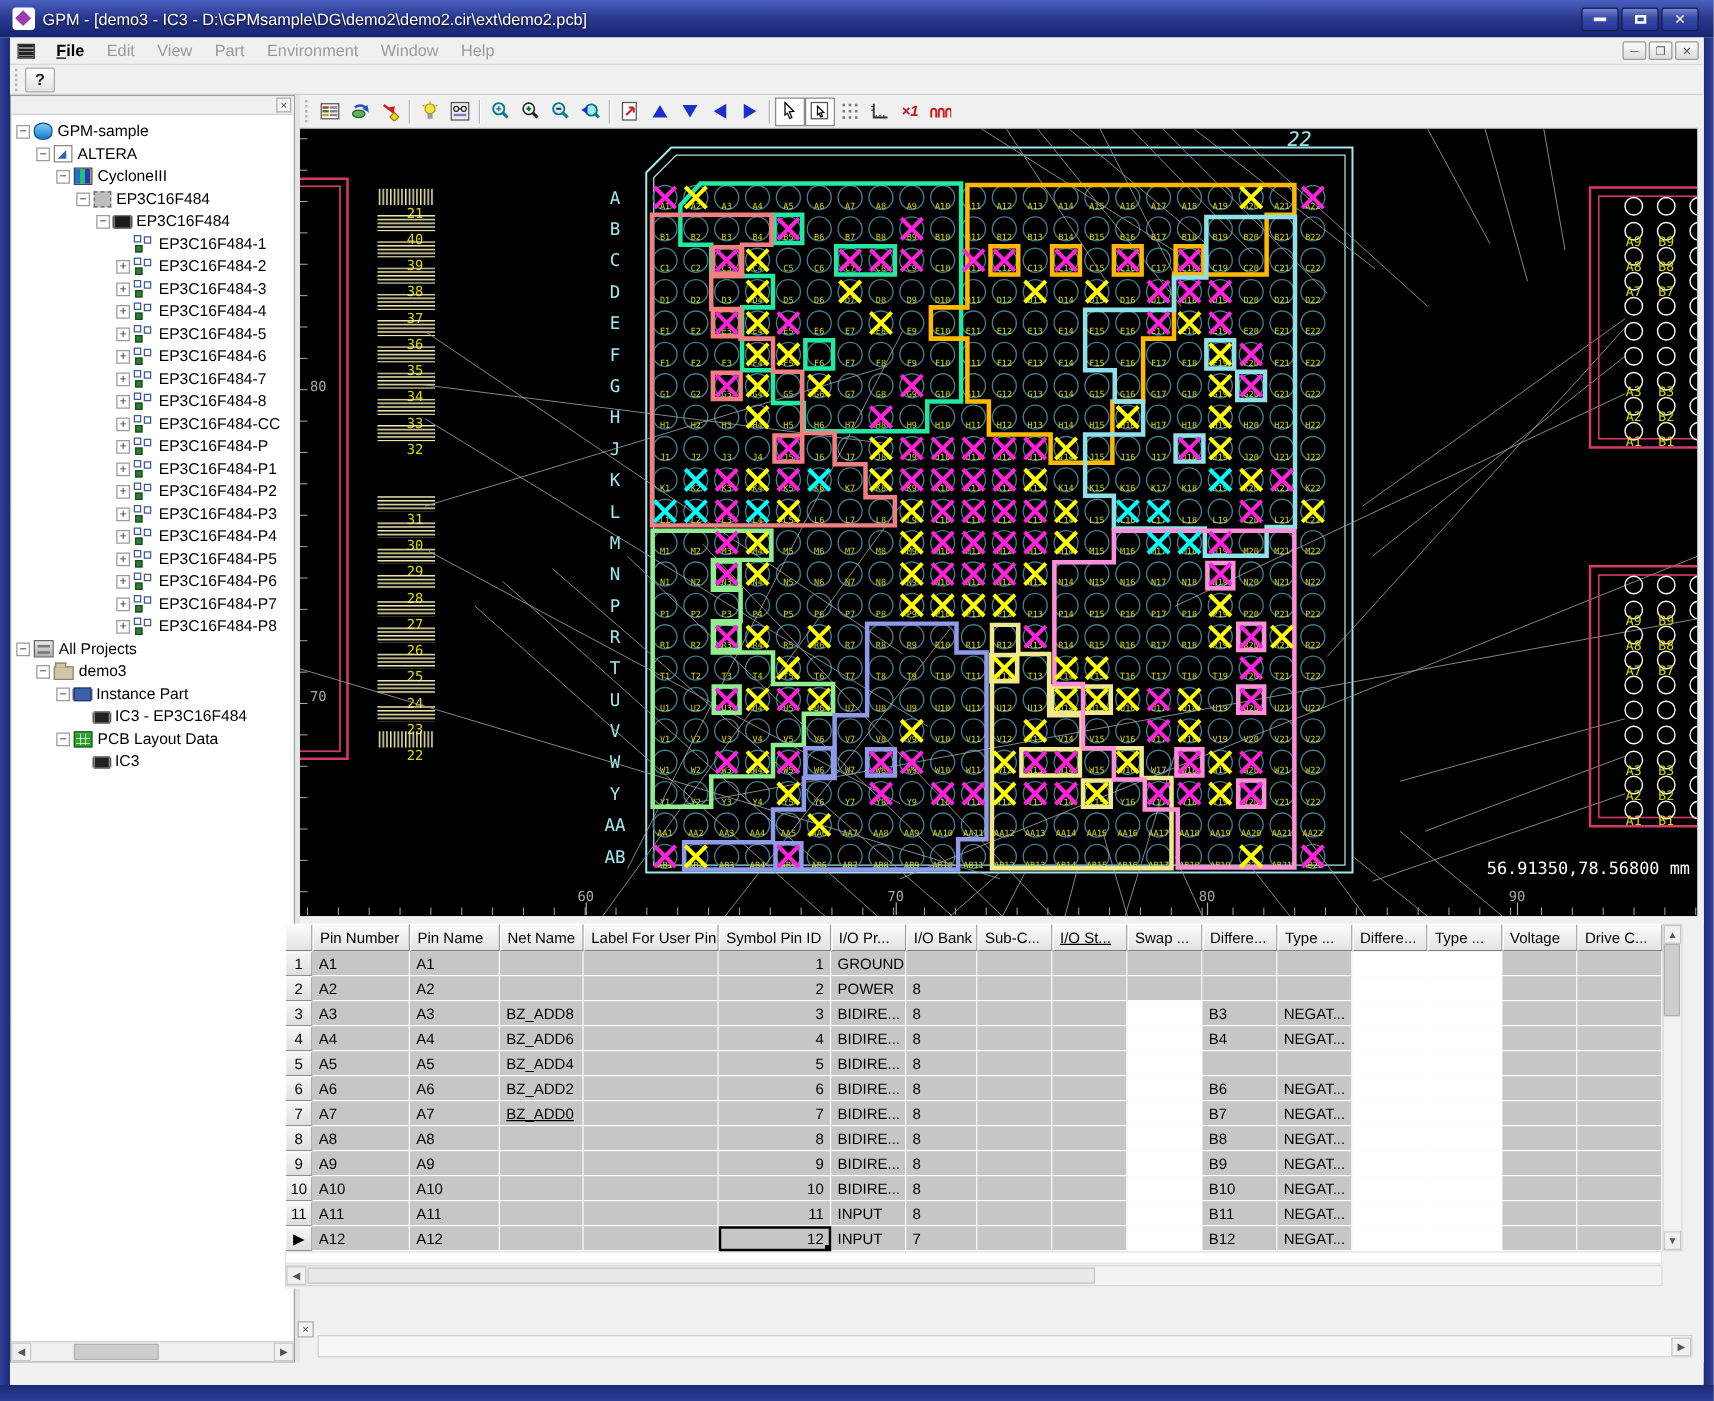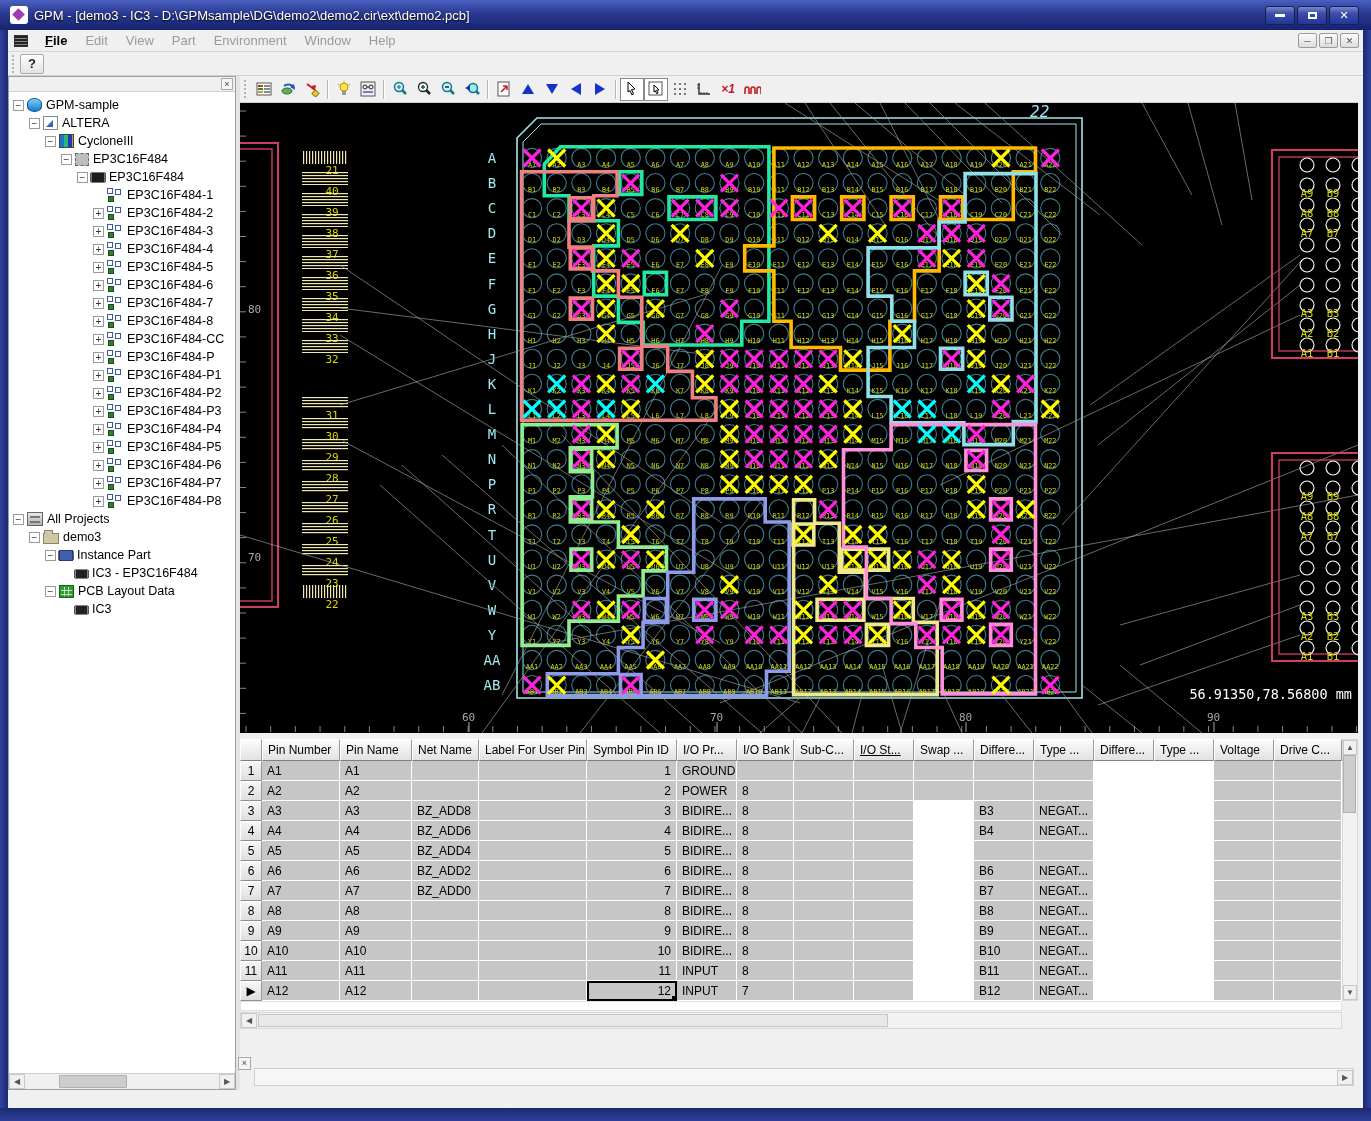--- a/index.html
+++ b/index.html
@@ -73,21 +73,21 @@
   .tri.dn{border-left:6px solid transparent;border-right:6px solid transparent;border-top:10px solid #1830cc;}
   .tri.lf{border-top:6px solid transparent;border-bottom:6px solid transparent;border-right:10px solid #1830cc;}
   .tri.rt{border-top:6px solid transparent;border-bottom:6px solid transparent;border-left:10px solid #1830cc;}
   .x1txt{color:#cc1020;font-weight:bold;font-size:12px;font-style:italic;}
   
   .canvas{position:absolute;left:240px;top:103px;width:1118px;height:630px;background:#000;}
   .canvas svg{display:block;}
   .rightgap{position:absolute;left:1358px;top:76px;width:5px;height:1014px;background:#f0f0f0;}
   .midgap{position:absolute;left:240px;top:733px;width:1123px;height:6px;background:#f0f0f0;}
   
-  .tablewrap{position:absolute;left:240px;top:739px;width:1118px;height:292px;background:#f0f0f0;}
+  .tablewrap{position:absolute;left:228px;top:739px;width:1118px;height:292px;background:#f0f0f0;}
   .thead{display:flex;height:22px;}
   .th{background:linear-gradient(#fbfbfb,#e2e2e2);border:1px solid;border-color:#fff #9a9a9a #808080 #fff;font-size:12px;color:#000;padding:3px 4px 0 5px;white-space:nowrap;overflow:hidden;flex:none;}
   .trowt{display:flex;height:20px;}
   .rn{background:linear-gradient(#f6f6f6,#dedede);border:1px solid;border-color:#fff #9a9a9a #909090 #fff;font-size:12px;text-align:center;flex:none;padding-top:2px;}
   .td{background:#c6c6c6;border-right:1px solid #fff;border-bottom:1px solid #fff;font-size:12px;color:#000;padding:3px 5px 0 5px;white-space:nowrap;overflow:hidden;flex:none;position:relative;}
   .td.wc{background:#fff;}
   .td.ra{text-align:right;}
   .td.sel{outline:2px solid #000;outline-offset:-2px;z-index:5;}
   .td.sel:after{content:"";position:absolute;right:-1px;bottom:-1px;width:5px;height:5px;background:#000;}
   .vscroll{position:absolute;left:1102px;top:0;width:16px;height:262px;background:#f2f2f2;border:1px solid #d8d8d8;}
@@ -2284,21 +2284,21 @@
           <div class="td" style="width: 60px;">NEGAT...</div>
           <div class="td wc" style="width: 60px;"></div>
           <div class="td wc" style="width: 60px;"></div>
           <div class="td" style="width: 60px;"></div>
           <div class="td" style="width: 68px;"></div>
         </div>
         <div class="trowt">
           <div class="rn" style="width: 22px;">7</div>
           <div class="td" style="width: 78px;">A7</div>
           <div class="td" style="width: 72px;">A7</div>
-          <div class="td" style="width: 67px;">BZ_ADD0</div>
+          <div class="td" style="width: 67px; text-decoration: underline;">BZ_ADD0</div>
           <div class="td" style="width: 108px;"></div>
           <div class="td ra" style="width: 90px;">7</div>
           <div class="td" style="width: 60px;">BIDIRE...</div>
           <div class="td" style="width: 57px;">8</div>
           <div class="td" style="width: 60px;"></div>
           <div class="td" style="width: 60px;"></div>
           <div class="td wc" style="width: 60px;"></div>
           <div class="td" style="width: 60px;">B7</div>
           <div class="td" style="width: 60px;">NEGAT...</div>
           <div class="td wc" style="width: 60px;"></div>

